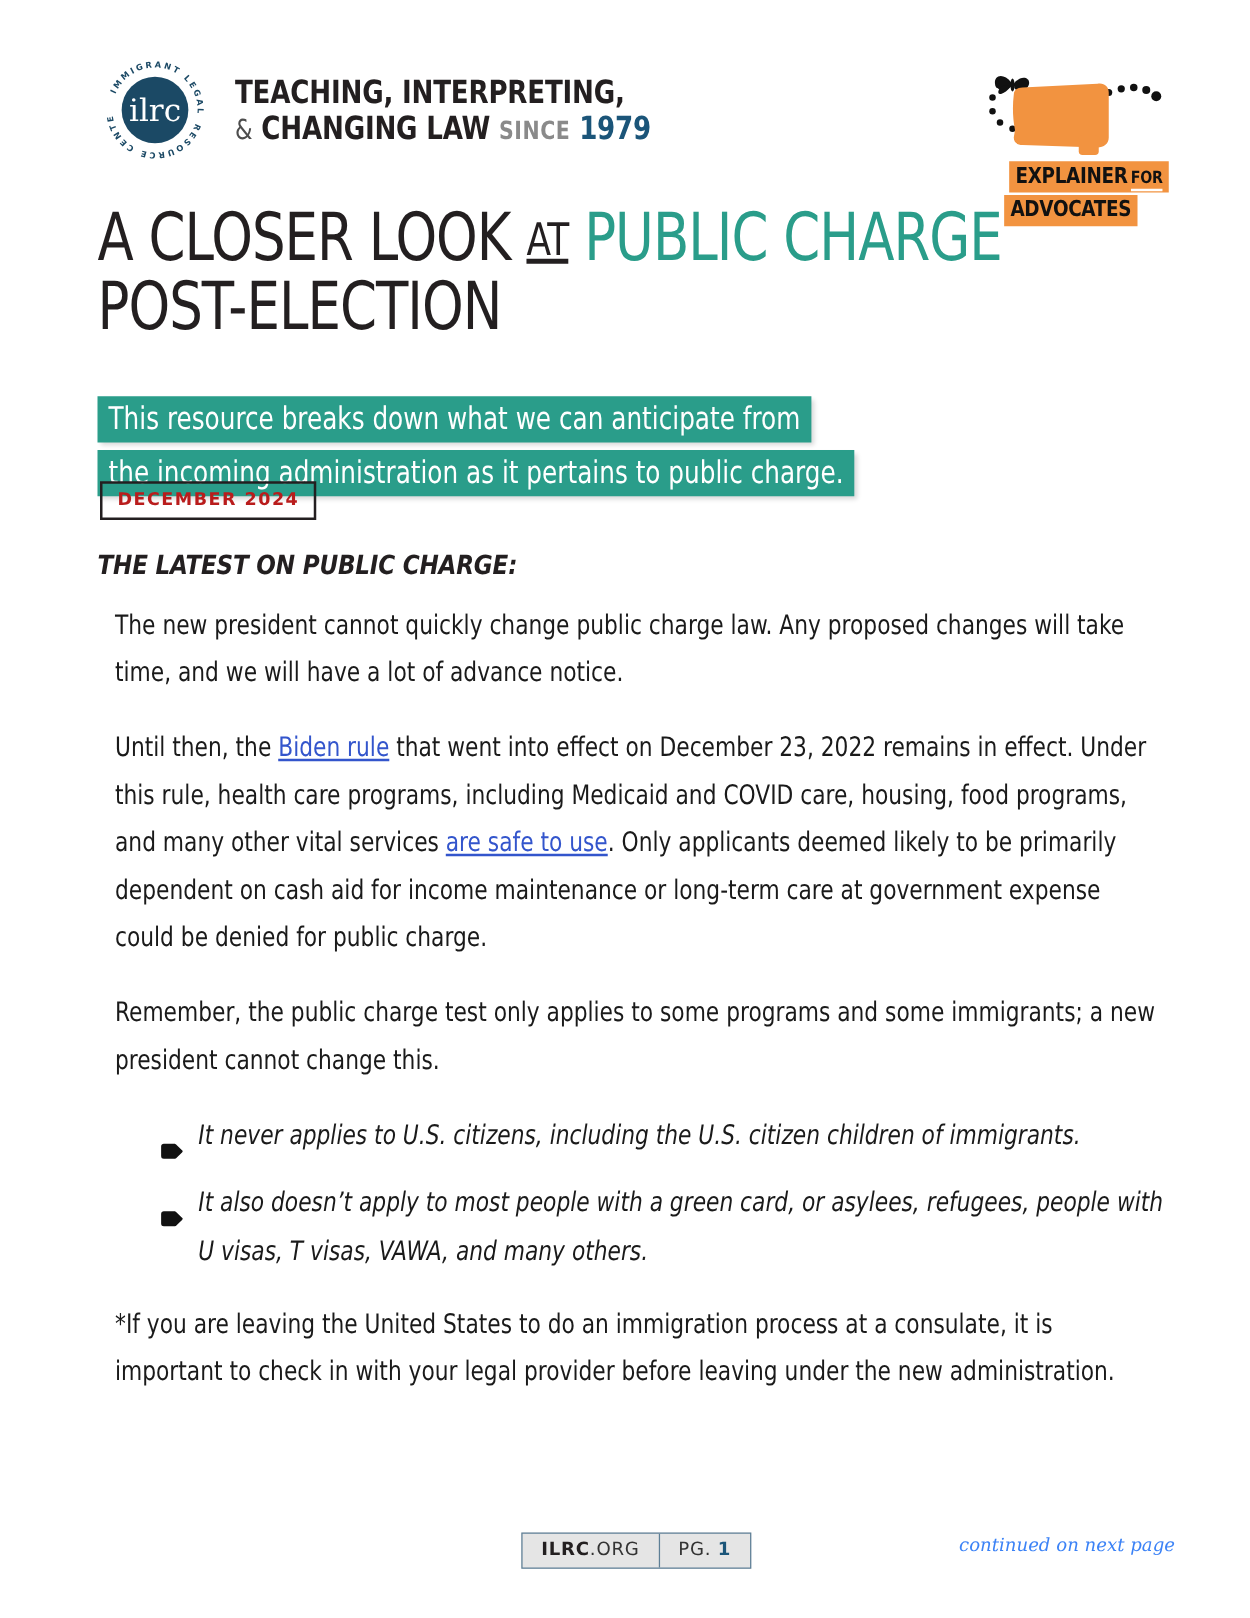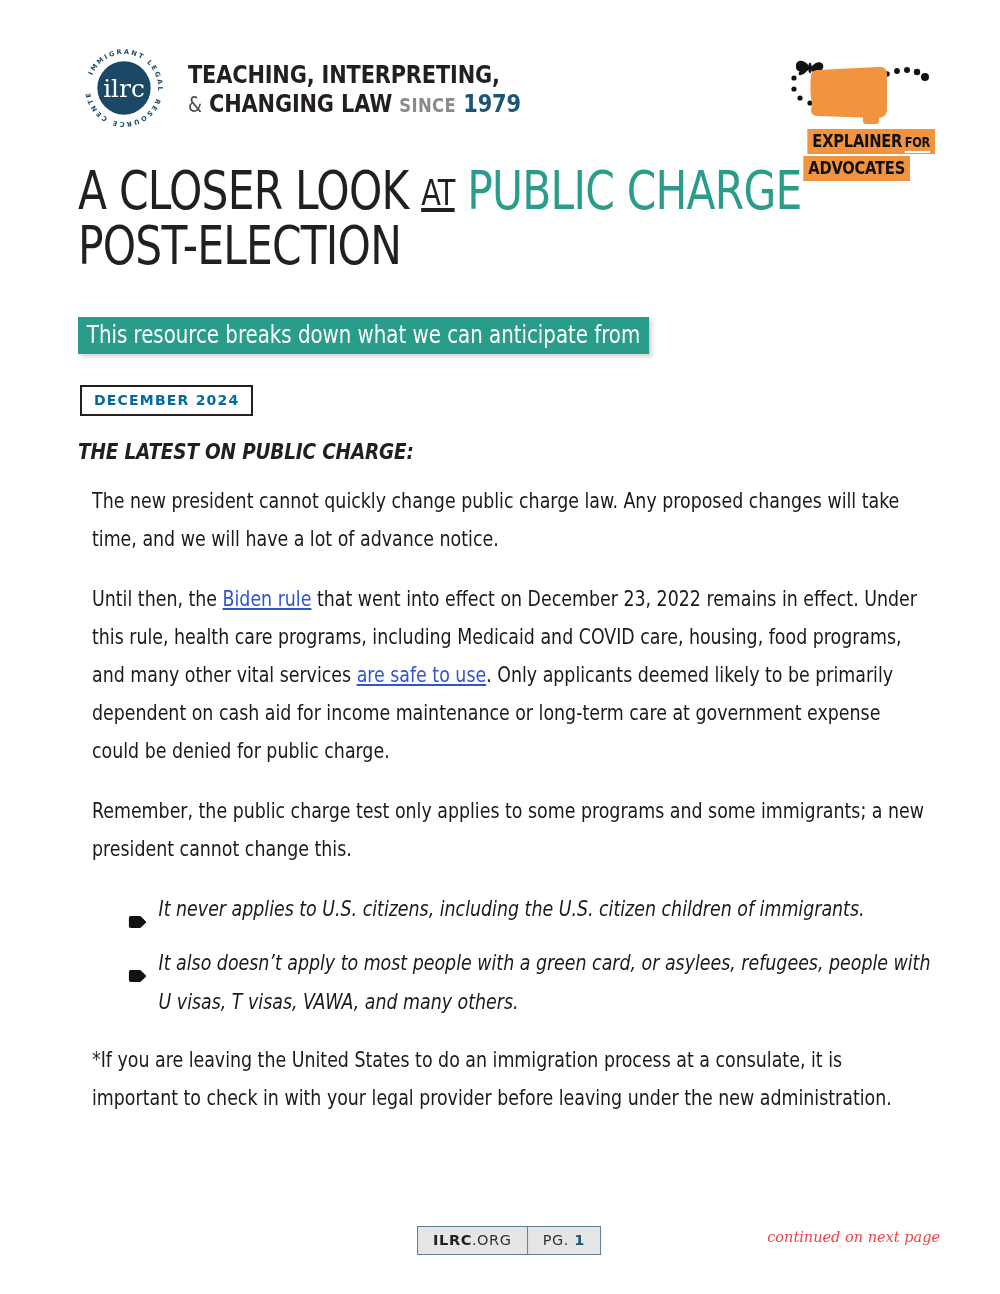--- a/index.html
+++ b/index.html
@@ -176,21 +176,21 @@
   .date-box {
     position: absolute;
     top: 385px;
     left: 80px;
     border: 2px solid #231f20;
     padding: 5px 12px 6px 12px;
     font-family: "DejaVu Sans", sans-serif;
     font-weight: bold;
     font-size: 14px;
     letter-spacing: 1.2px;
-    color: #0369a1;
+    color: #b91c1c;
     display: inline-block;
   }
 
   
   .section-heading {
     position: absolute;
     top: 440px;
     left: 78px;
     font-family: "DejaVu Sans", sans-serif;
     font-style: italic;
@@ -279,21 +279,21 @@
   .fb-cell + .fb-cell { border-left: 1.5px solid #5e7f96; }
   .fb-strong { font-weight: bold; color: #231f20; }
   .fb-page-num { font-weight: bold; color: #1b5579; }
   .footer-note {
     position: absolute;
     right: 0;
     top: 3px;
     font-family: "DejaVu Serif", serif;
     font-style: italic;
     font-size: 14.5px;
-    color: #ef4444;
+    color: #3b82f6;
   }
 </style>
 </head>
 <body>
 
 <div class="page">
 
   <div class="header">
     <div class="brand">
 
@@ -358,20 +358,21 @@
     </div>
   </div>
 
   <div class="title">
     <span class="title-inner"><span class="t-black">A CLOSER LOOK</span> <span class="t-at">AT</span> <span class="t-teal">PUBLIC CHARGE</span></span>
     <span class="title-inner t-black">POST-ELECTION</span>
   </div>
 
   <div class="subtitle">
     <div><span class="sub-line l1">This resource breaks down what we can anticipate from</span></div>
+    <div><span class="sub-line l2">the incoming administration as it pertains to public charge.</span></div>
   </div>
 
   <div class="date-box">DECEMBER 2024</div>
 
   <div class="section-heading">THE LATEST ON PUBLIC CHARGE:</div>
 
   <div class="body-area">
 
     <p class="para">The new president cannot quickly change public charge law. Any proposed changes will take time, and we will have a lot of advance notice.</p>
 

